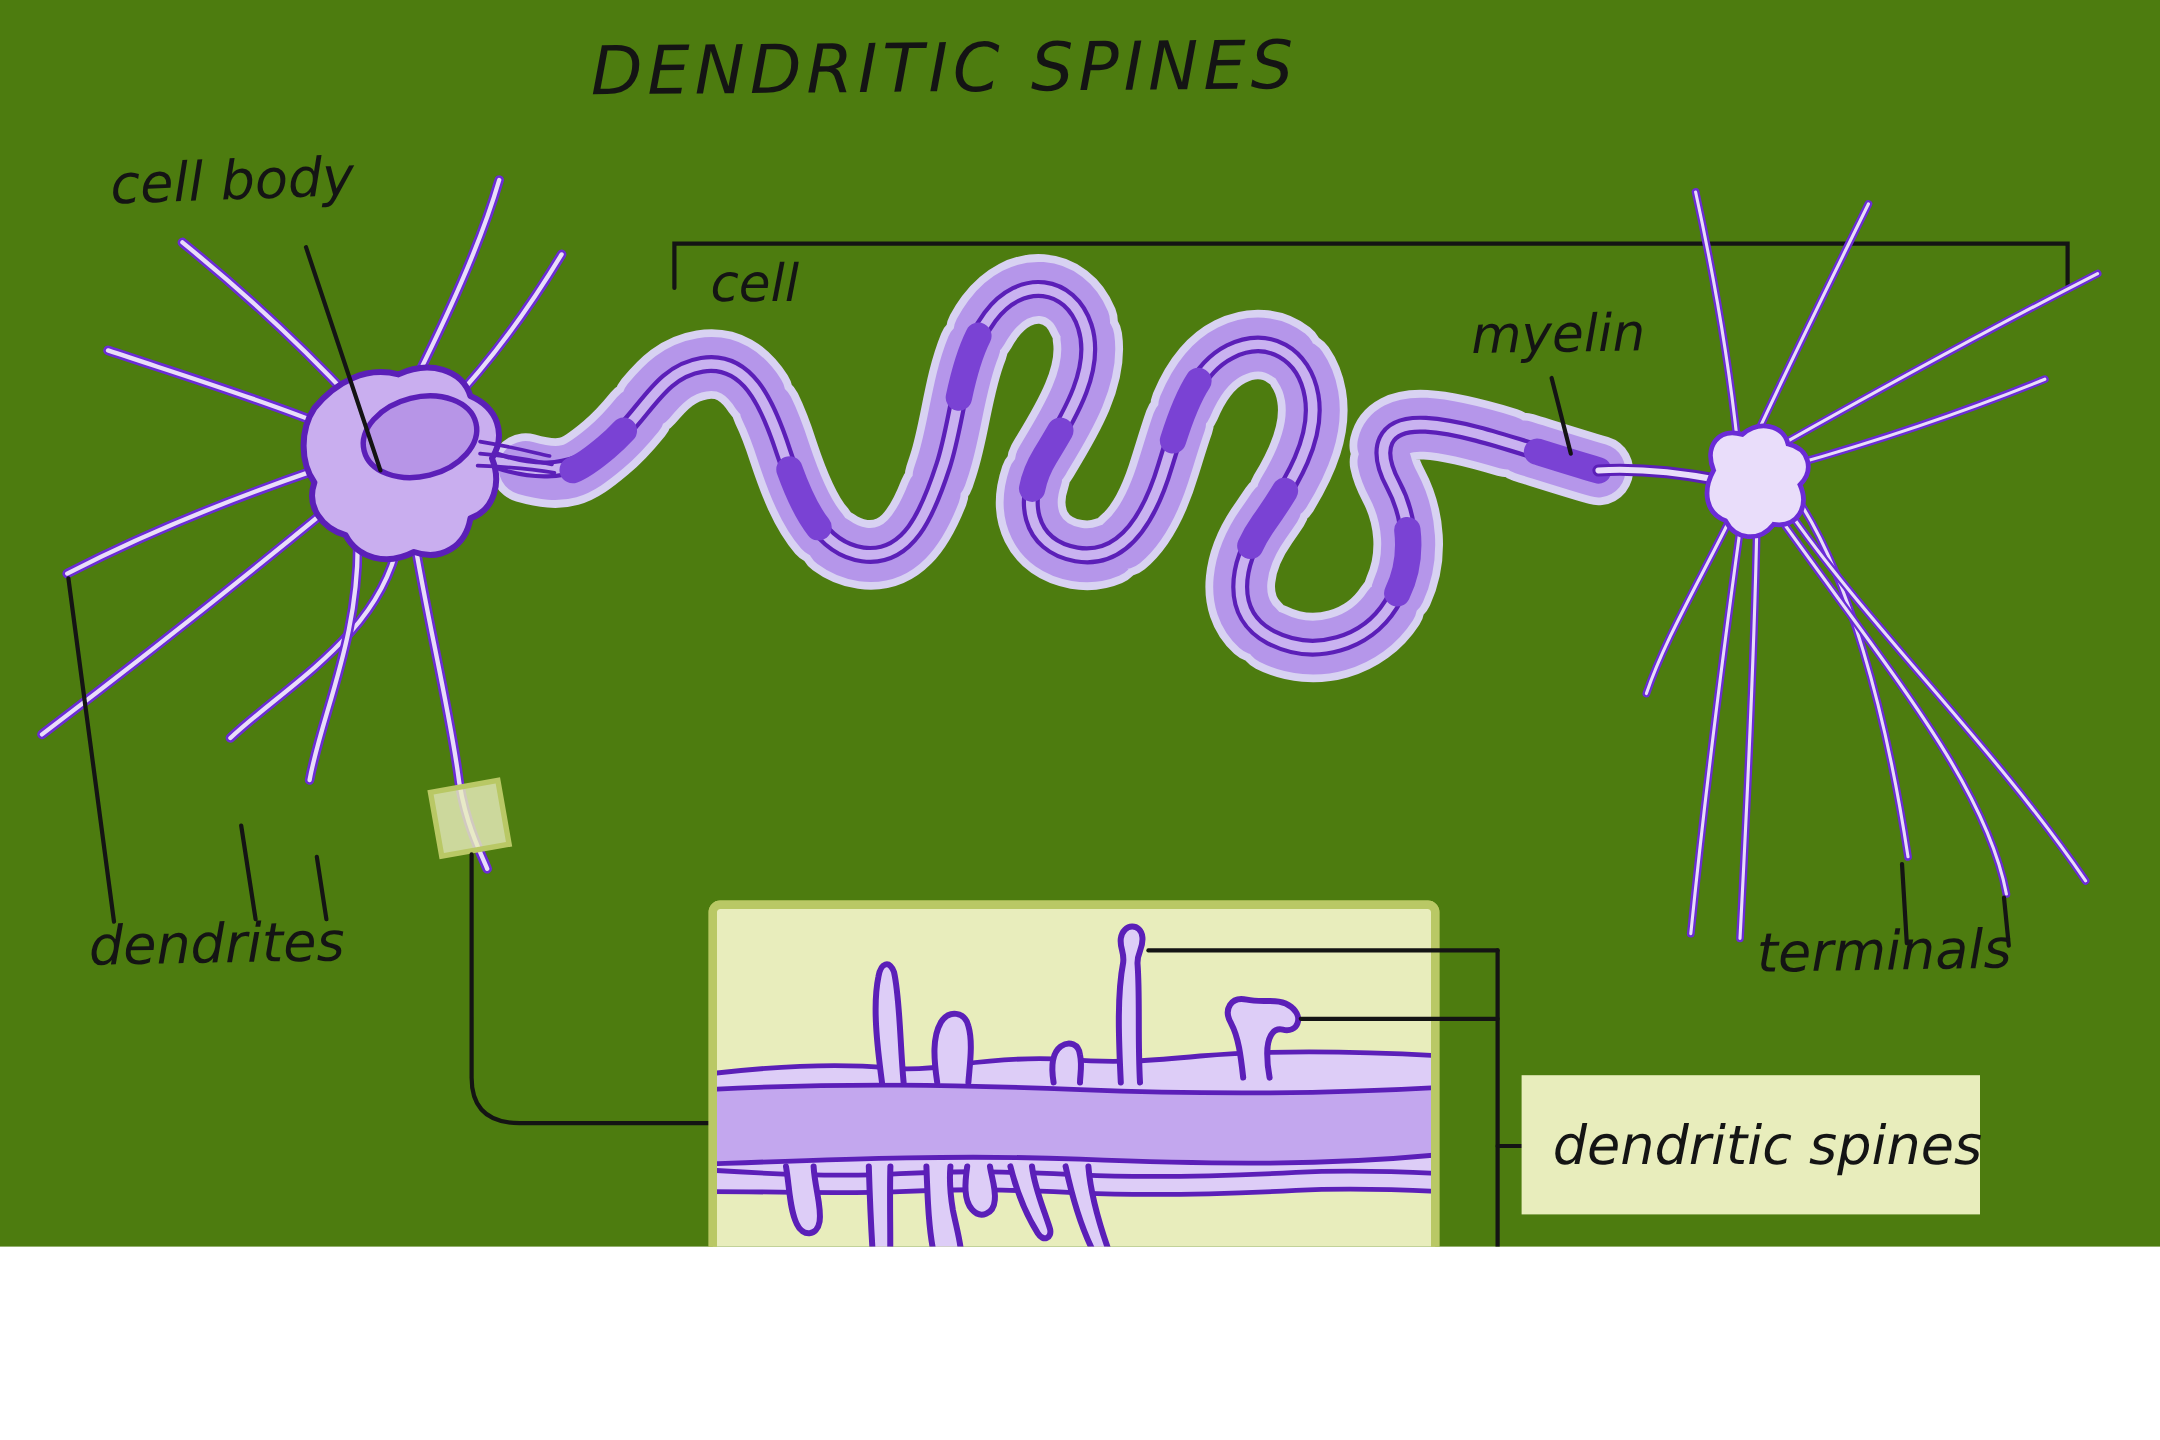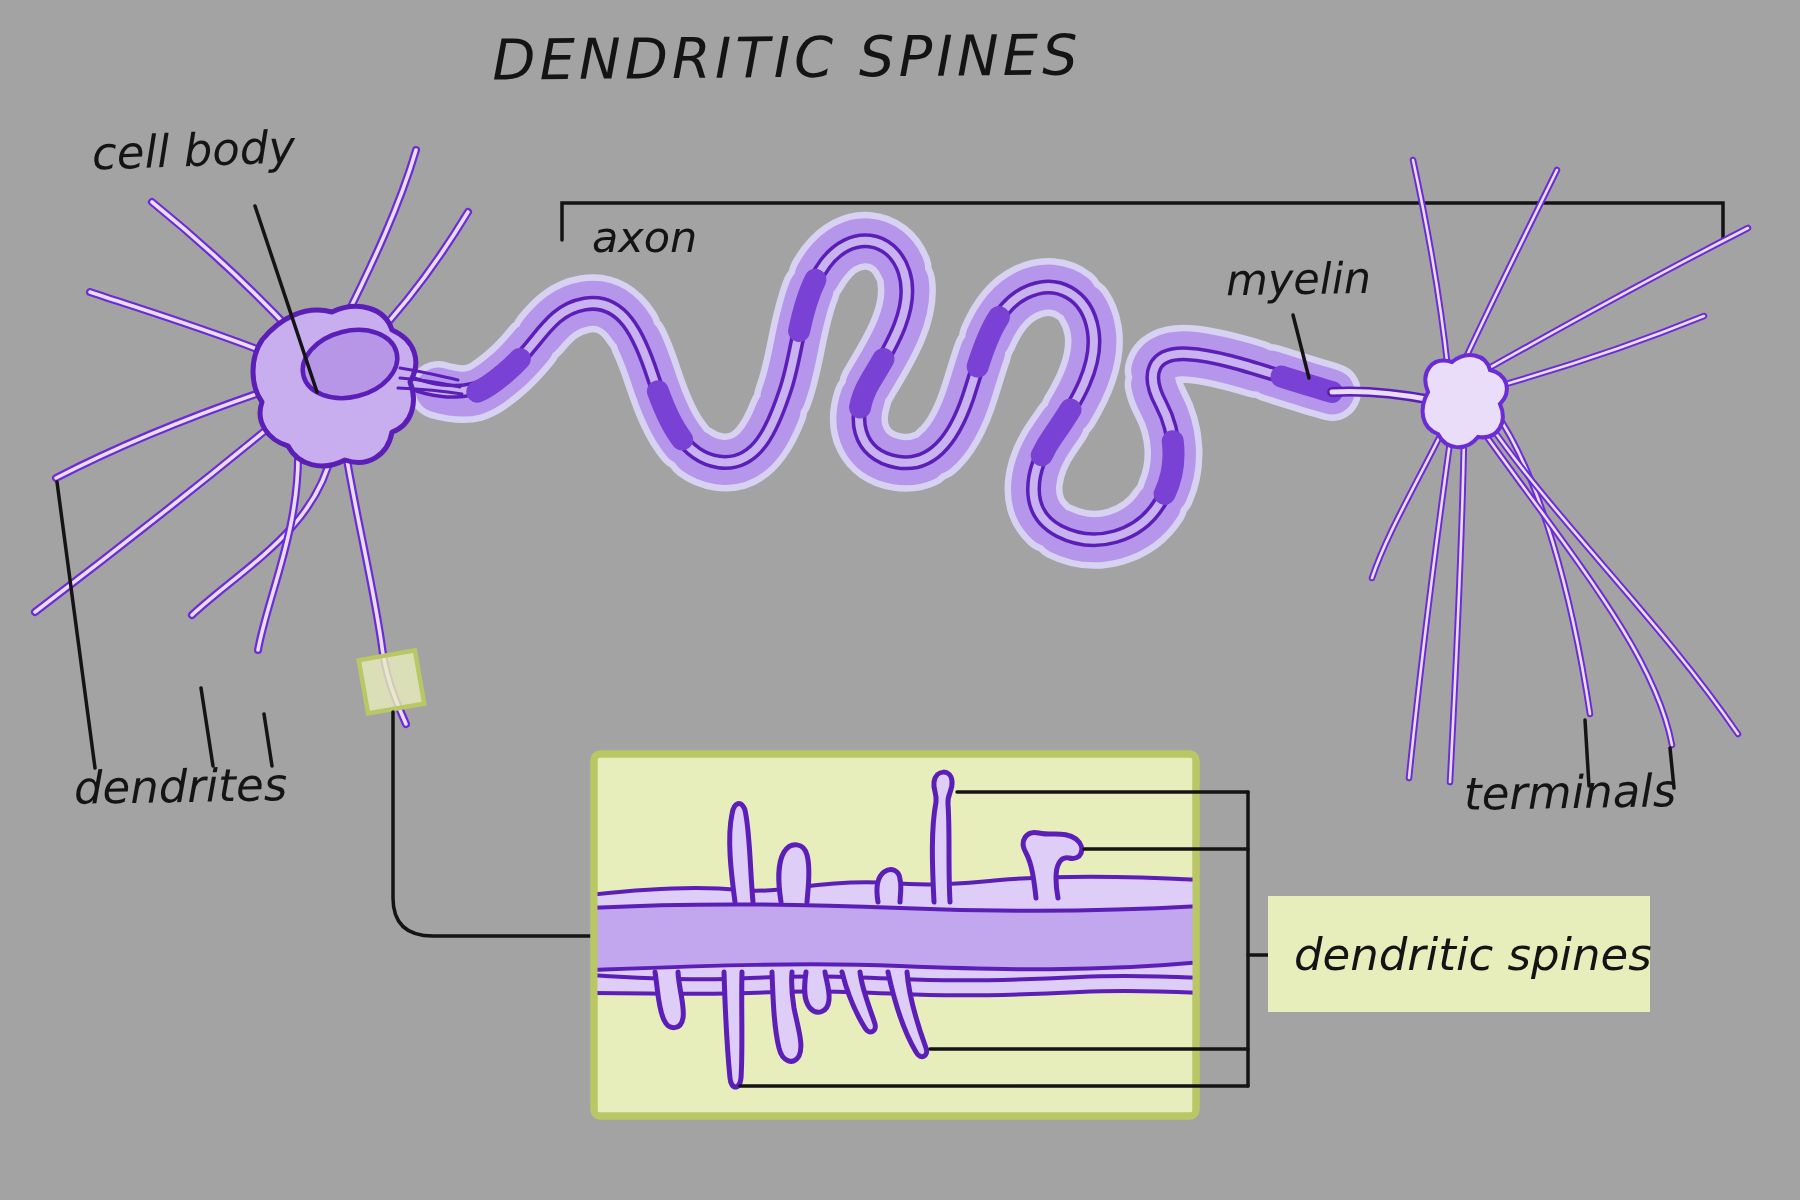--- a/index.html
+++ b/index.html
@@ -1,17 +1,17 @@
 <!DOCTYPE html>
 <html style="--ink: #141414; --outline: #5b1fb8; --branch: #6b2bd6; --dendrite-fill: #e9ddfa; --soma: #c9aeef; --nucleus: #b795e7; --halo: #d8d2f2; --myelin: #b596ea; --myelin-dark: #7a42d4; --lumen: #c9b2f0; --inset-bg: #e8edbc; --inset-border: #b9c865; --shaft-outer: #ddcdf7; --shaft-core: #c3a7ee;"><head>
 <meta charset="utf-8">
 <style>
   html,body{margin:0;padding:0;background:#ffffff;}
   .stage{
-    position:relative;width:1800px;height:1200px;background:#a3a3a3;overflow:hidden;
+    position:relative;width:1800px;height:1039px;background:#4d7c0f;overflow:hidden;
     font-family:"DejaVu Sans",sans-serif;
     text-decoration:underline;
   }
   .stage svg{position:absolute;left:0;top:0;}
   .lbl{
     position:absolute;font-style:italic;color:var(--ink,#141414);
     white-space:nowrap;line-height:1;
   }
   .lbl-title{left:492px;top:30px;width:590px;text-align:center;font-size:56px;letter-spacing:4px;transform:rotate(-0.5deg);}
   .lbl-cellbody{left:92px;top:128px;font-size:45px;transform:rotate(-2deg);}
@@ -184,21 +184,21 @@
       <path class="ink" d="M 1084 849 L 1248 849"></path>
       <path class="ink" d="M 930 1049 L 1248 1049"></path>
       <path class="ink" d="M 740 1086 L 1248 1086"></path>
       <path class="ink" d="M 1248 792 L 1248 1086"></path>
       <path class="ink" d="M 1248 955 L 1268 955"></path>
     </g>
   </svg>
 
   <div class="lbl lbl-title">DENDRITIC SPINES</div>
   <div class="lbl lbl-cellbody">cell body</div>
-  <div class="lbl lbl-axon">axon</div>
+  <div class="lbl lbl-axon">cell</div>
   <div class="lbl lbl-myelin">myelin</div>
   <div class="lbl lbl-dendrites">dendrites</div>
   <div class="lbl lbl-terminals">terminals</div>
   <div class="spines-callout">
     <span class="lbl-inner">dendritic spines</span>
   </div>
 
 </div>
 
 </body></html>

